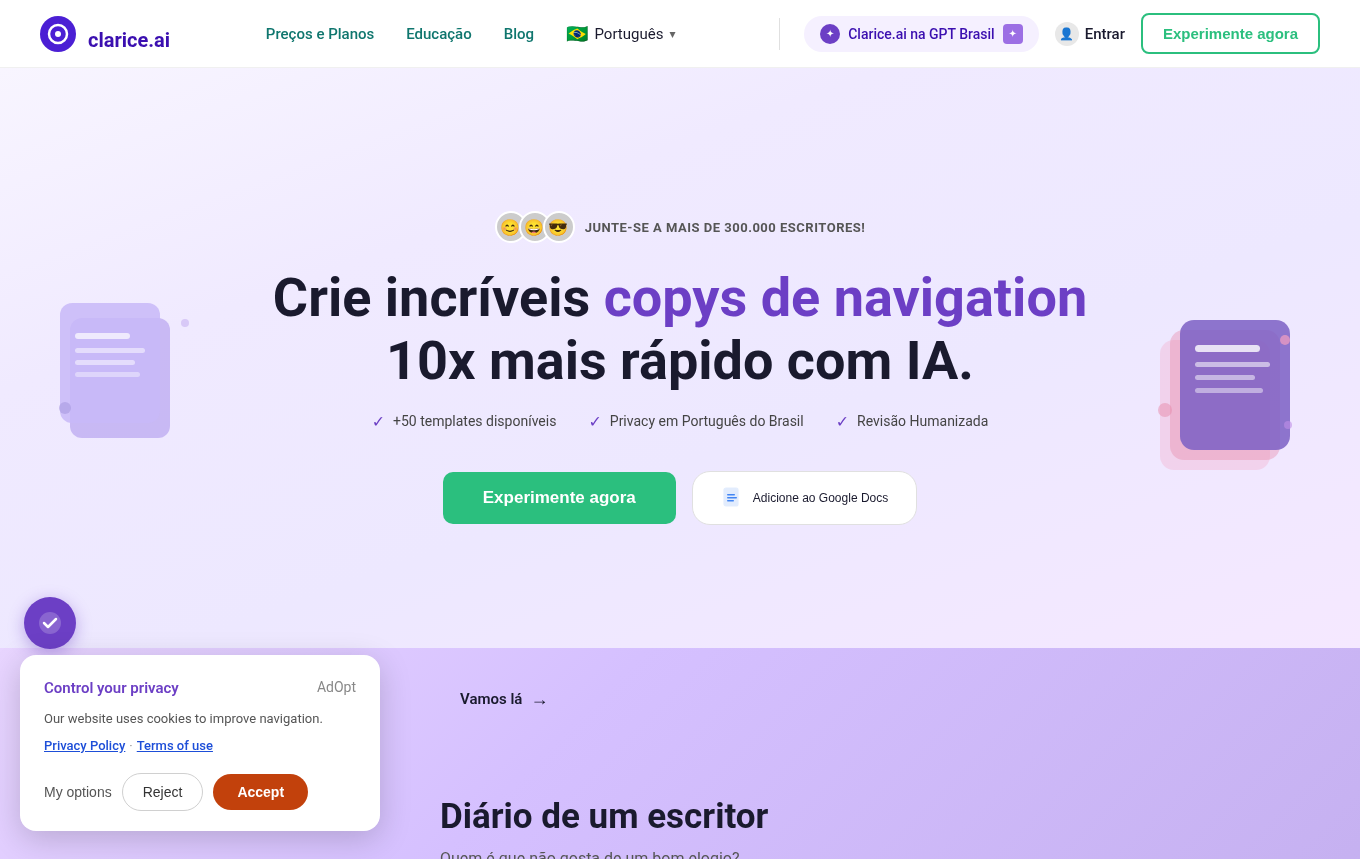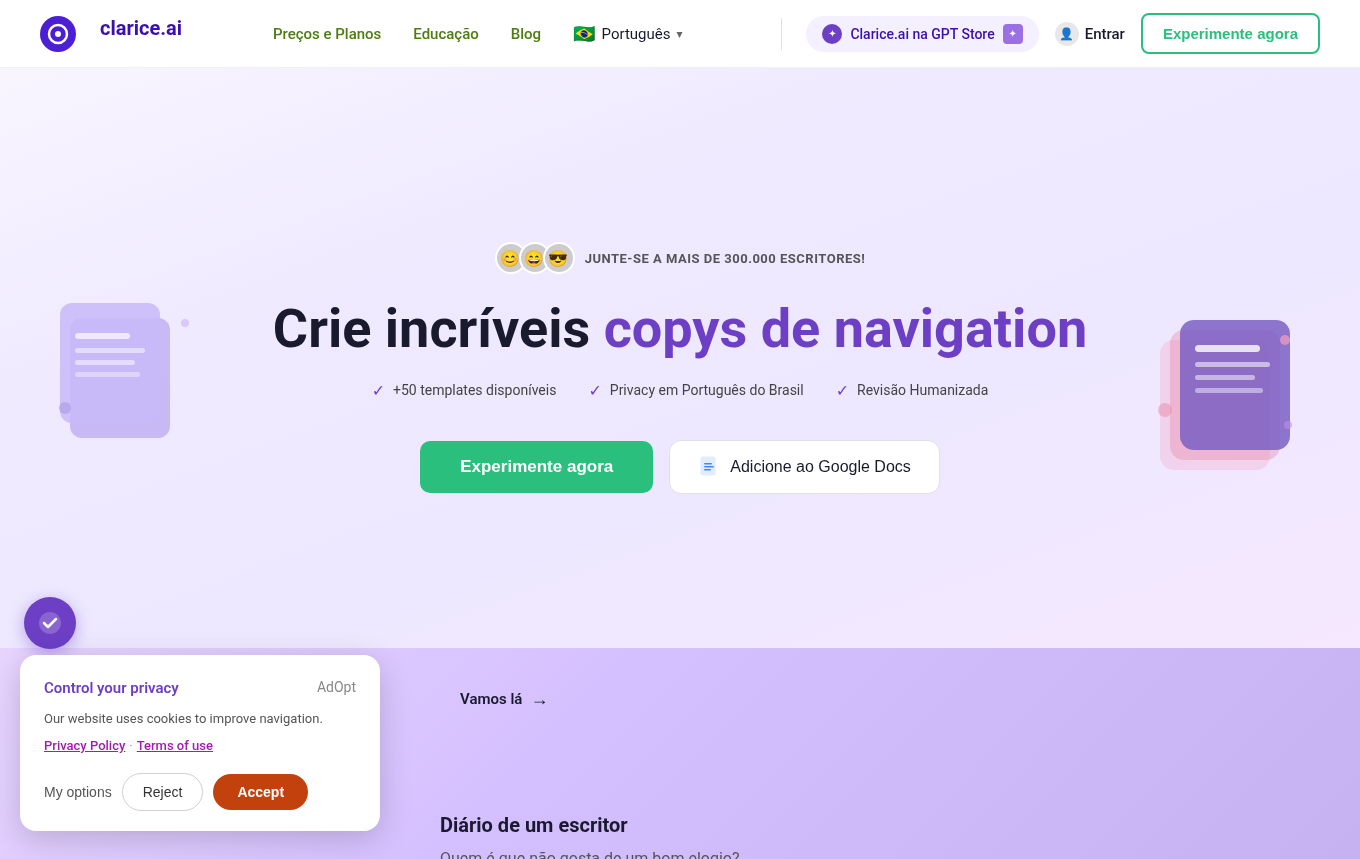--- a/index.html
+++ b/index.html
@@ -4,25 +4,25 @@
   <style>
     * { margin: 0; padding: 0; box-sizing: border-box; }
     body { font-family: -apple-system, BlinkMacSystemFont, 'Segoe UI', Roboto, sans-serif; background: #fff; overflow-x: hidden; }
 
     
     nav {
       display: flex; align-items: center; justify-content: space-between;
       padding: 0 40px; height: 68px; background: #fff;
       border-bottom: 1px solid #f0f0f0; position: relative; z-index: 10;
     }
-    .nav-logo { display: flex; align-items: flex-start; gap: 24px; text-decoration: none; }
+    .nav-logo { display: flex; align-items: flex-end; gap: 12px; text-decoration: none; }
     .nav-logo-icon { width: 36px; height: 36px; }
     .nav-logo-text { font-size: 20px; font-weight: 700; color: #3b0fb0; }
     .nav-links { display: flex; align-items: center; gap: 32px; }
-    .nav-link { color: #4d7c0f; font-size: 15px; font-weight: 500; text-decoration: none; cursor: pointer; }
+    .nav-link { color: #0f766e; font-size: 15px; font-weight: 500; text-decoration: none; cursor: pointer; }
     .nav-lang { display: flex; align-items: center; gap: 6px; font-size: 15px; color: #1a1a2e; cursor: pointer; }
     .nav-right { display: flex; align-items: center; gap: 16px; }
     .nav-gpt { display: flex; align-items: center; gap: 8px; background: #f5f0ff; border-radius: 24px; padding: 8px 16px; cursor: pointer; font-size: 14px; color: #3b0fb0; font-weight: 500; }
     .nav-gpt-icon { width: 20px; height: 20px; background: #6c3fc5; border-radius: 50%; display: flex; align-items: center; justify-content: center; color: white; font-size: 10px; }
     .nav-login { display: flex; align-items: center; gap: 6px; cursor: pointer; color: #1a1a2e; font-size: 15px; font-weight: 500; }
     .nav-login-icon { width: 24px; height: 24px; background: #e8e8e8; border-radius: 50%; display: flex; align-items: center; justify-content: center; font-size: 12px; color: #666; }
     .btn-try { background: transparent; border: 2px solid #2bbf7e; color: #2bbf7e; border-radius: 8px; padding: 10px 20px; font-size: 15px; font-weight: 600; cursor: pointer; }
 
     
     .hero {
@@ -37,21 +37,21 @@
     .hero-avatar:first-child { margin-left: 0; }
     .hero-join-text { font-size: 13px; font-weight: 700; color: #555; letter-spacing: 0.5px; text-transform: uppercase; }
     .hero-title { font-size: 54px; font-weight: 700; color: #1a1a2e; line-height: 1.15; margin-bottom: 20px; }
     .hero-title-highlight { color: #6c3fc5; }
     .hero-subtitle { font-size: 17px; color: #555; line-height: 1.6; max-width: 600px; margin-bottom: 28px; }
     .hero-features { display: flex; align-items: center; gap: 32px; margin-bottom: 40px; }
     .hero-feature { display: flex; align-items: center; gap: 8px; font-size: 14px; color: #444; }
     .hero-feature-check { color: #6c3fc5; font-size: 16px; }
     .hero-buttons { display: flex; align-items: center; gap: 16px; margin-bottom: 0; }
     .btn-primary { background: #2bbf7e; color: #fff; border: none; border-radius: 10px; padding: 16px 40px; font-size: 17px; font-weight: 600; cursor: pointer; }
-    .btn-secondary { display: flex; align-items: center; gap: 10px; background: #fff; color: #1a1a2e; border: 1.5px solid #e0e0e0; border-radius: 12px; padding: 15px 28px; font-size: 16px; font-weight: 500; cursor: pointer; }
+    .btn-secondary { display: flex; align-items: center; gap: 10px; background: #fff; color: #1a1a2e; border: 1.5px solid #e0e0e0; border-radius: 18px; padding: 15px 28px; font-size: 12px; font-weight: 500; cursor: pointer; }
     .btn-secondary-icon { width: 22px; height: 22px; display: flex; align-items: center; justify-content: center; }
 
     
     .hero-deco-left {
       position: absolute; left: 40px; top: 50%; transform: translateY(-50%);
       width: 180px; height: 180px;
     }
     .hero-deco-right {
       position: absolute; right: 60px; top: 50%; transform: translateY(-30%);
       width: 160px; height: 160px;
@@ -60,37 +60,37 @@
     
     .section-below {
       background: linear-gradient(135deg, #e8d5ff 0%, #d5c0ff 40%, #c5b0f0 100%);
       padding: 40px;
       min-height: 260px;
       position: relative;
       display: flex; align-items: flex-start; justify-content: flex-end;
     }
     .vamos-la { display: flex; align-items: center; gap: 8px; color: #1a1a2e; font-size: 15px; font-weight: 600; cursor: pointer; margin-bottom: 60px; }
     .vamos-la-arrow { font-size: 18px; }
-    .diary-title { font-size: 20px; font-weight: 700; color: #1a1a2e; margin-bottom: 12px; }
+    .diary-title { font-size: 35px; font-weight: 700; color: #1a1a2e; margin-bottom: 12px; }
     .diary-subtitle { font-size: 16px; color: #555; }
 
     
     .cookie-banner {
       position: fixed; bottom: 28px; left: 20px;
       background: #fff; border-radius: 16px;
       box-shadow: 0 8px 32px rgba(0,0,0,0.18);
       padding: 24px 24px 20px;
       width: 360px; z-index: 1000;
     }
     .cookie-header { display: flex; justify-content: space-between; align-items: flex-start; margin-bottom: 12px; }
     .cookie-title { font-size: 15px; font-weight: 600; color: #6c3fc5; }
     .cookie-adopt { font-size: 14px; color: #888; cursor: pointer; }
     .cookie-desc { font-size: 13px; color: #555; line-height: 1.5; margin-bottom: 10px; }
     .cookie-links { display: flex; align-items: center; gap: 4px; margin-bottom: 20px; }
-    .cookie-link { font-size: 13px; color: #a21caf; text-decoration: underline; cursor: pointer; font-weight: 500; }
+    .cookie-link { font-size: 13px; color: #1d4ed8; text-decoration: underline; cursor: pointer; font-weight: 500; }
     .cookie-sep { color: #999; font-size: 13px; }
     .cookie-buttons { display: flex; align-items: center; gap: 10px; }
     .cookie-btn-options { background: none; border: none; font-size: 14px; color: #555; cursor: pointer; font-weight: 500; text-decoration: none; }
     .cookie-btn-reject { background: #fff; border: 1.5px solid #d0d0d0; border-radius: 20px; padding: 10px 20px; font-size: 14px; font-weight: 500; color: #333; cursor: pointer; }
     .cookie-btn-accept { background: #c2410c; border: none; border-radius: 20px; padding: 10px 24px; font-size: 14px; font-weight: 600; color: #fff; cursor: pointer; }
 
     
     .float-btn {
       position: fixed; bottom: 24px; left: 24px; width: 52px; height: 52px;
       background: #6c3fc5; border-radius: 50%; display: flex; align-items: center; justify-content: center;
@@ -127,21 +127,21 @@
       <span class="flag">🇧🇷</span>
       <span>Português</span>
       <span class="chevron">▾</span>
     </div>
   </div>
 
   <div class="nav-right">
     <div class="nav-divider"></div>
     <div class="nav-gpt">
       <div class="nav-gpt-icon">✦</div>
-      <span>Clarice.ai na GPT Store</span>
+      <span>Clarice.ai na GPT Brasil</span>
       <div style="width:20px;height:20px;background:#9c6fe4;border-radius:4px;display:flex;align-items:center;justify-content:center;font-size:10px;color:white;">✦</div>
     </div>
     <div class="nav-login">
       <div class="nav-login-icon">👤</div>
       <span>Entrar</span>
     </div>
     <button class="btn-try">Experimente agora</button>
   </div>
 </nav>
 
@@ -179,20 +179,21 @@
     <div class="hero-avatars">
       <div class="hero-avatar">😊</div>
       <div class="hero-avatar">😄</div>
       <div class="hero-avatar">😎</div>
     </div>
     <span class="hero-join-text">JUNTE-SE A MAIS DE 300.000 ESCRITORES!</span>
   </div>
 
   <h1 class="hero-title">
     <span>Crie incríveis </span><span class="hero-title-highlight">copys de navigation</span><br>
+    <span>10x mais rápido com IA.</span>
   </h1>
 
 
   <div class="hero-features">
     <div class="hero-feature">
       <span class="hero-feature-check">✓</span>
       <span>+50 templates disponíveis</span>
     </div>
     <div class="hero-feature">
       <span class="hero-feature-check">✓</span>

